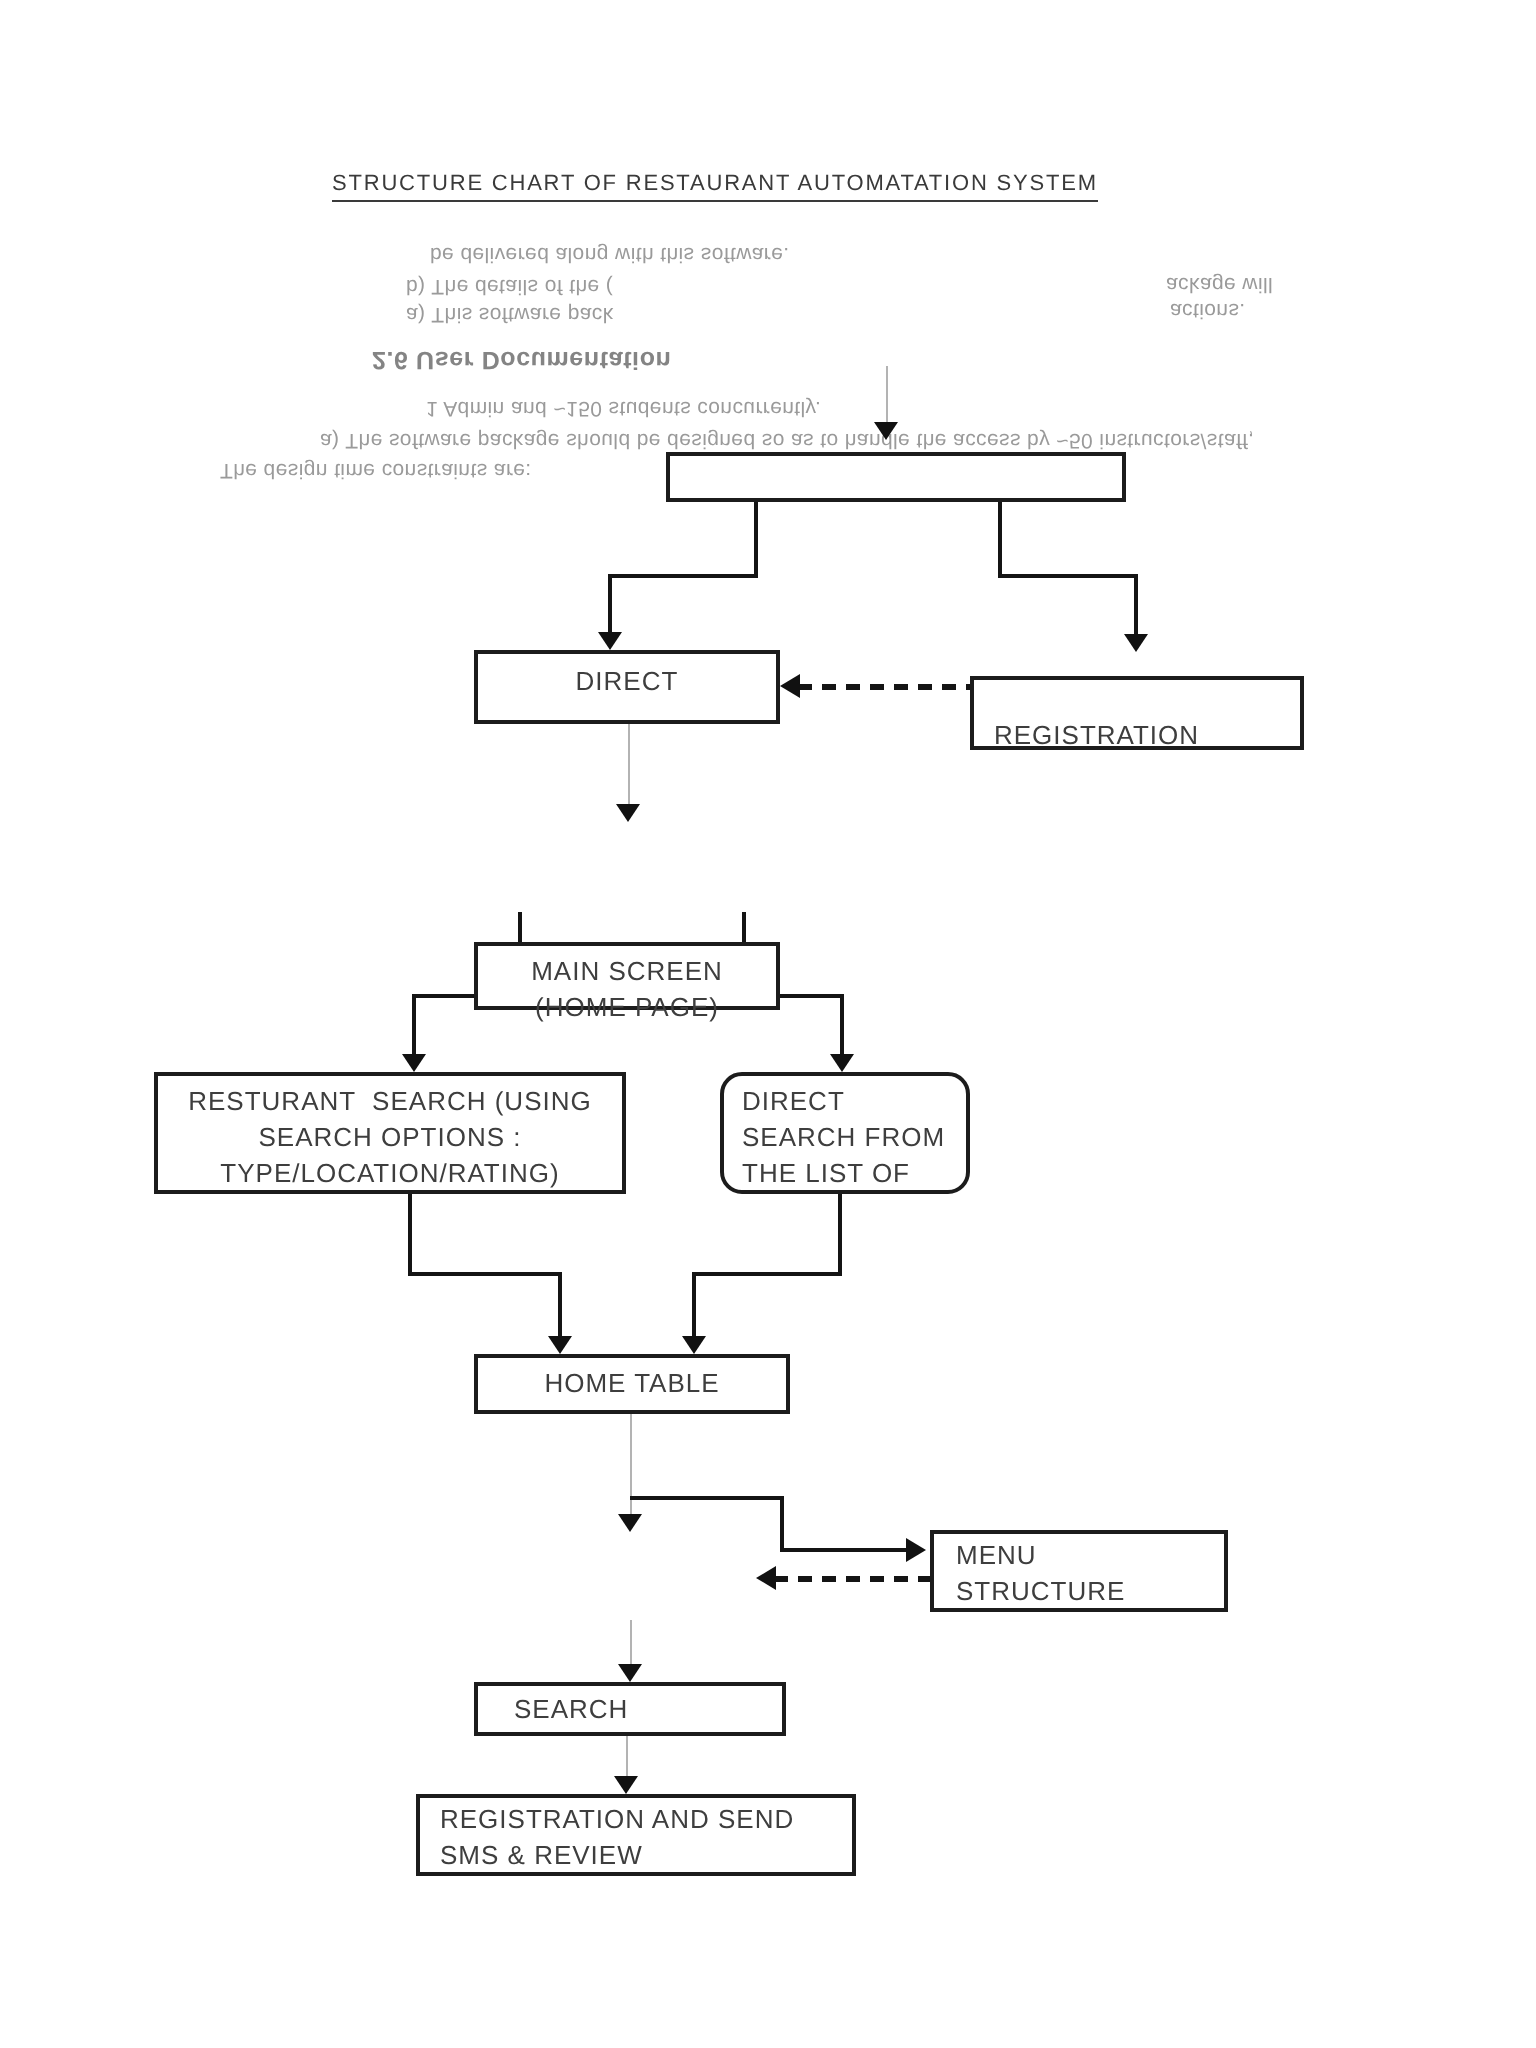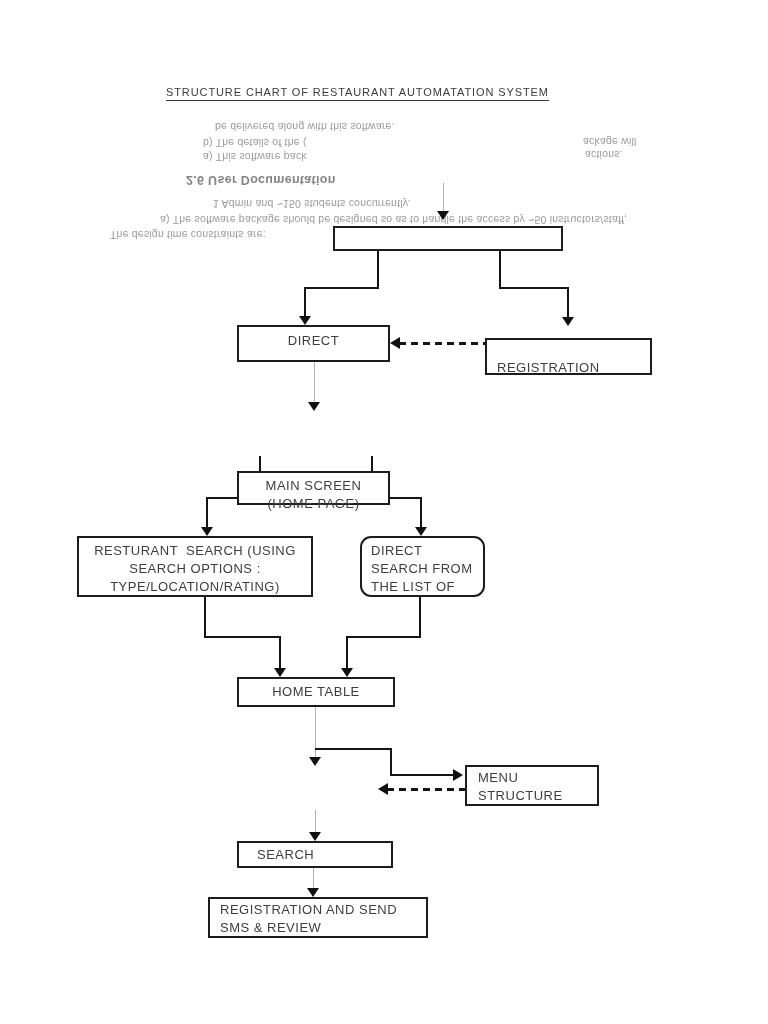--- a/index.html
+++ b/index.html
@@ -24,21 +24,21 @@
   .n-system .l1{text-indent:26px;}
   .n-empty{left:333px;top:226px;width:230px;height:25px;}
   .n-login{left:237px;top:325px;width:153px;height:37px;text-align:center;padding-top:5px;}
   .n-registration{left:485px;top:326px;width:167px;height:37px;overflow:hidden;margin-top:12px;}
   .n-registration div{position:absolute;left:10px;bottom:-4px;}
   .n-main{left:237px;top:423px;width:153px;height:34px;text-align:center;padding-top:4px;margin-top:48px;}
   .n-rsearch{left:77px;top:536px;width:236px;height:61px;padding:4px 9px;text-align:center;}
   .n-dsearch{left:360px;top:536px;width:125px;height:61px;padding:4px 9px;border-radius:11px;}
   .n-book{left:237px;top:677px;width:158px;height:30px;text-align:center;padding-top:4px;}
   .n-upref{left:258px;top:765px;width:120px;height:45px;padding:3px 9px;}
-  .n-menu{left:465px;top:765px;width:134px;height:41px;padding:2px 11px;}
+  .n-menu{left:465px;top:765px;width:149px;height:41px;padding:2px 11px;}
   .n-check{left:237px;top:841px;width:156px;height:27px;padding:3px 0 0 18px;}
   .n-confirm{left:208px;top:897px;width:220px;height:41px;padding:2px 10px;}
 
   
   .vline,.hline{position:absolute;background:#141414;z-index:2;}
   .vline{width:2px;} .hline{height:2px;}
   .gline{position:absolute;width:1px;background:#b3b3b3;z-index:2;}
   .dash{position:absolute;height:3px;z-index:2;
         background:repeating-linear-gradient(90deg,#141414 0 7px,transparent 7px 12px);}
   .arr{position:absolute;width:0;height:0;z-index:4;}

